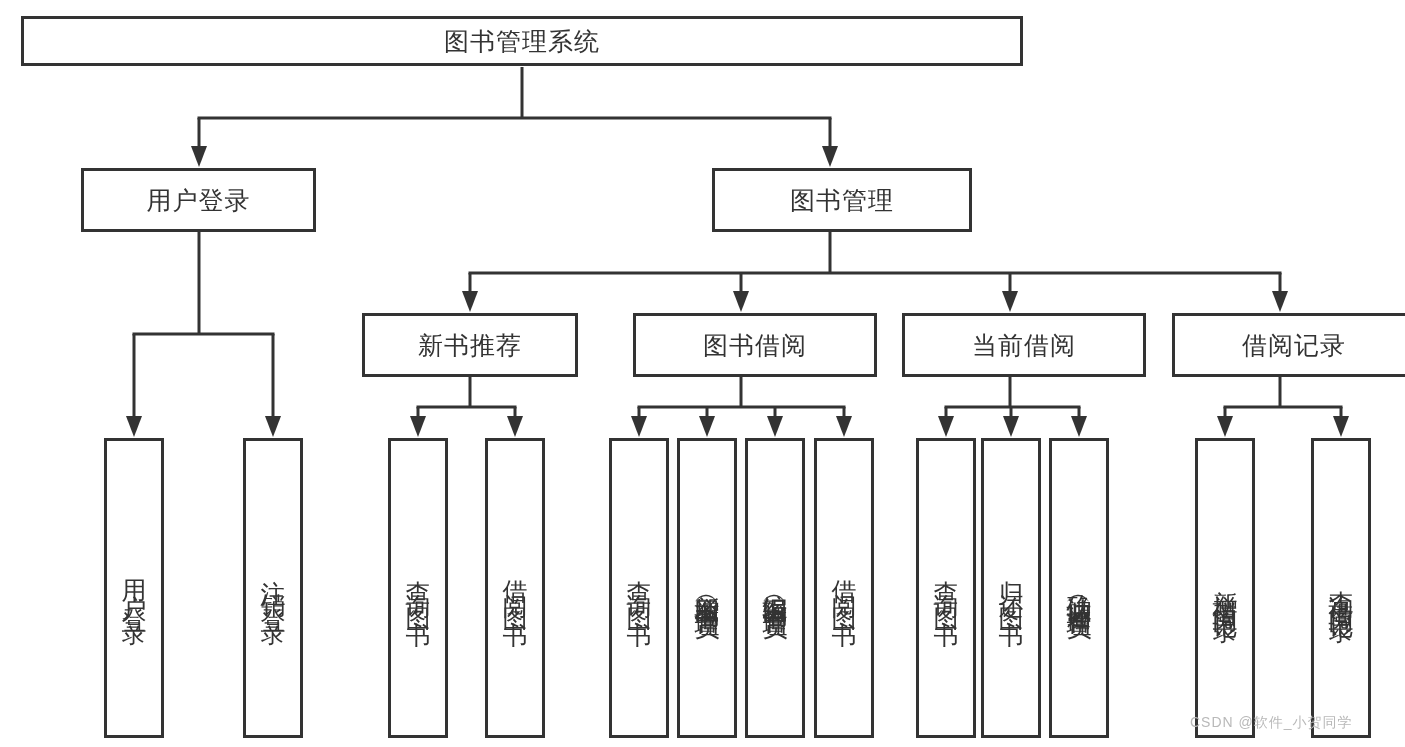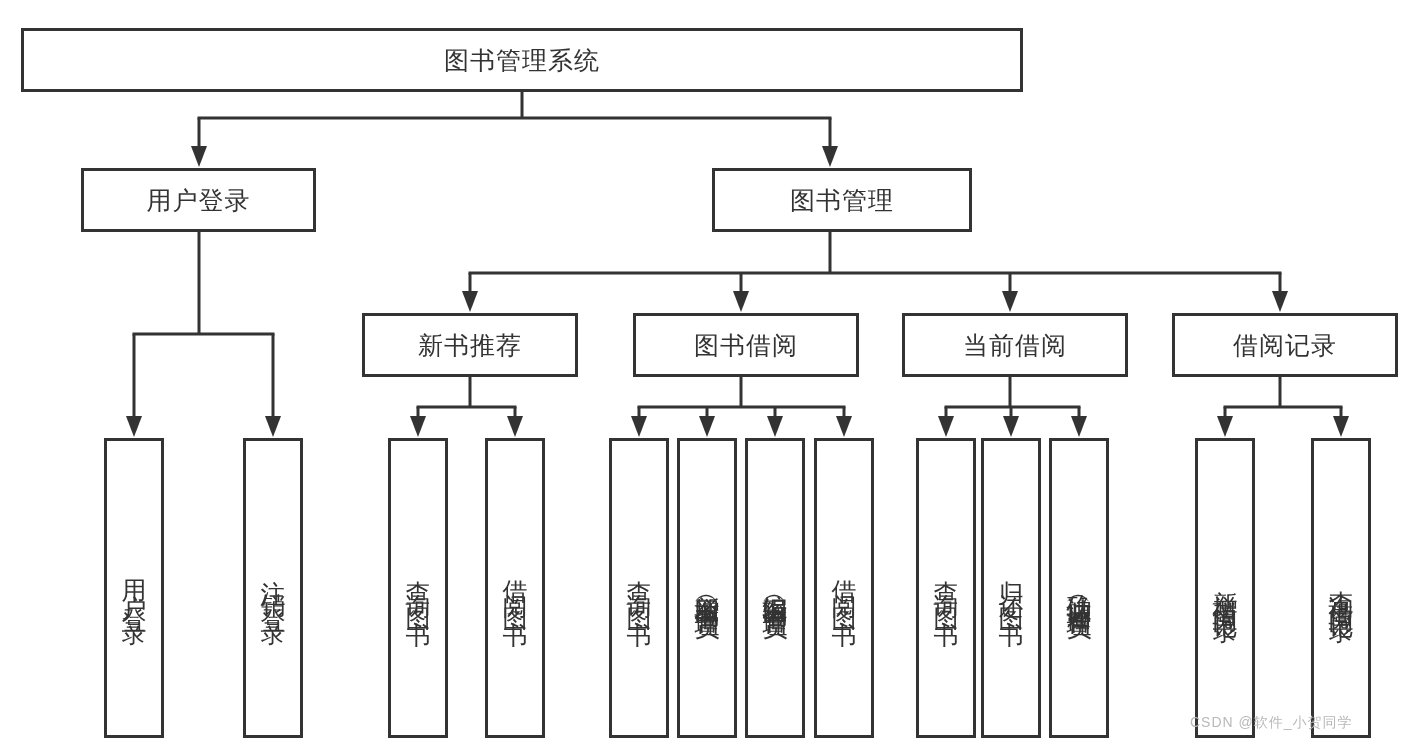--- a/index.html
+++ b/index.html
@@ -15,25 +15,25 @@
     position:absolute;
     box-sizing:border-box;
     border:3px solid #333333;
     background:#ffffff;
     color:#333333;
     display:flex;align-items:center;justify-content:center;
     font-size:25px;
     letter-spacing:1px;
     white-space:nowrap;
   }
-  .root{left:21px;top:28px;width:1002px;height:64px;}
+  .root{left:21px;top:16px;width:1002px;height:50px;}
   .branch{top:168px;height:64px;}
   .b-user{left:81px;width:235px;}
   .b-book{left:712px;width:260px;}
-  .group{top:313px;height:64px;width:226px;}
+  .group{top:313px;height:64px;width:244px;}
   .g-new{left:362px;width:216px;}
   .g-borrow{left:633px;}
   .g-current{left:902px;}
   .g-records{left:1172px;}
   .leaf{top:438px;width:60px;height:300px;}
   .leaf .v-text{
     writing-mode:vertical-rl;
     text-orientation:mixed;
     line-height:1;
     max-height:292px;

